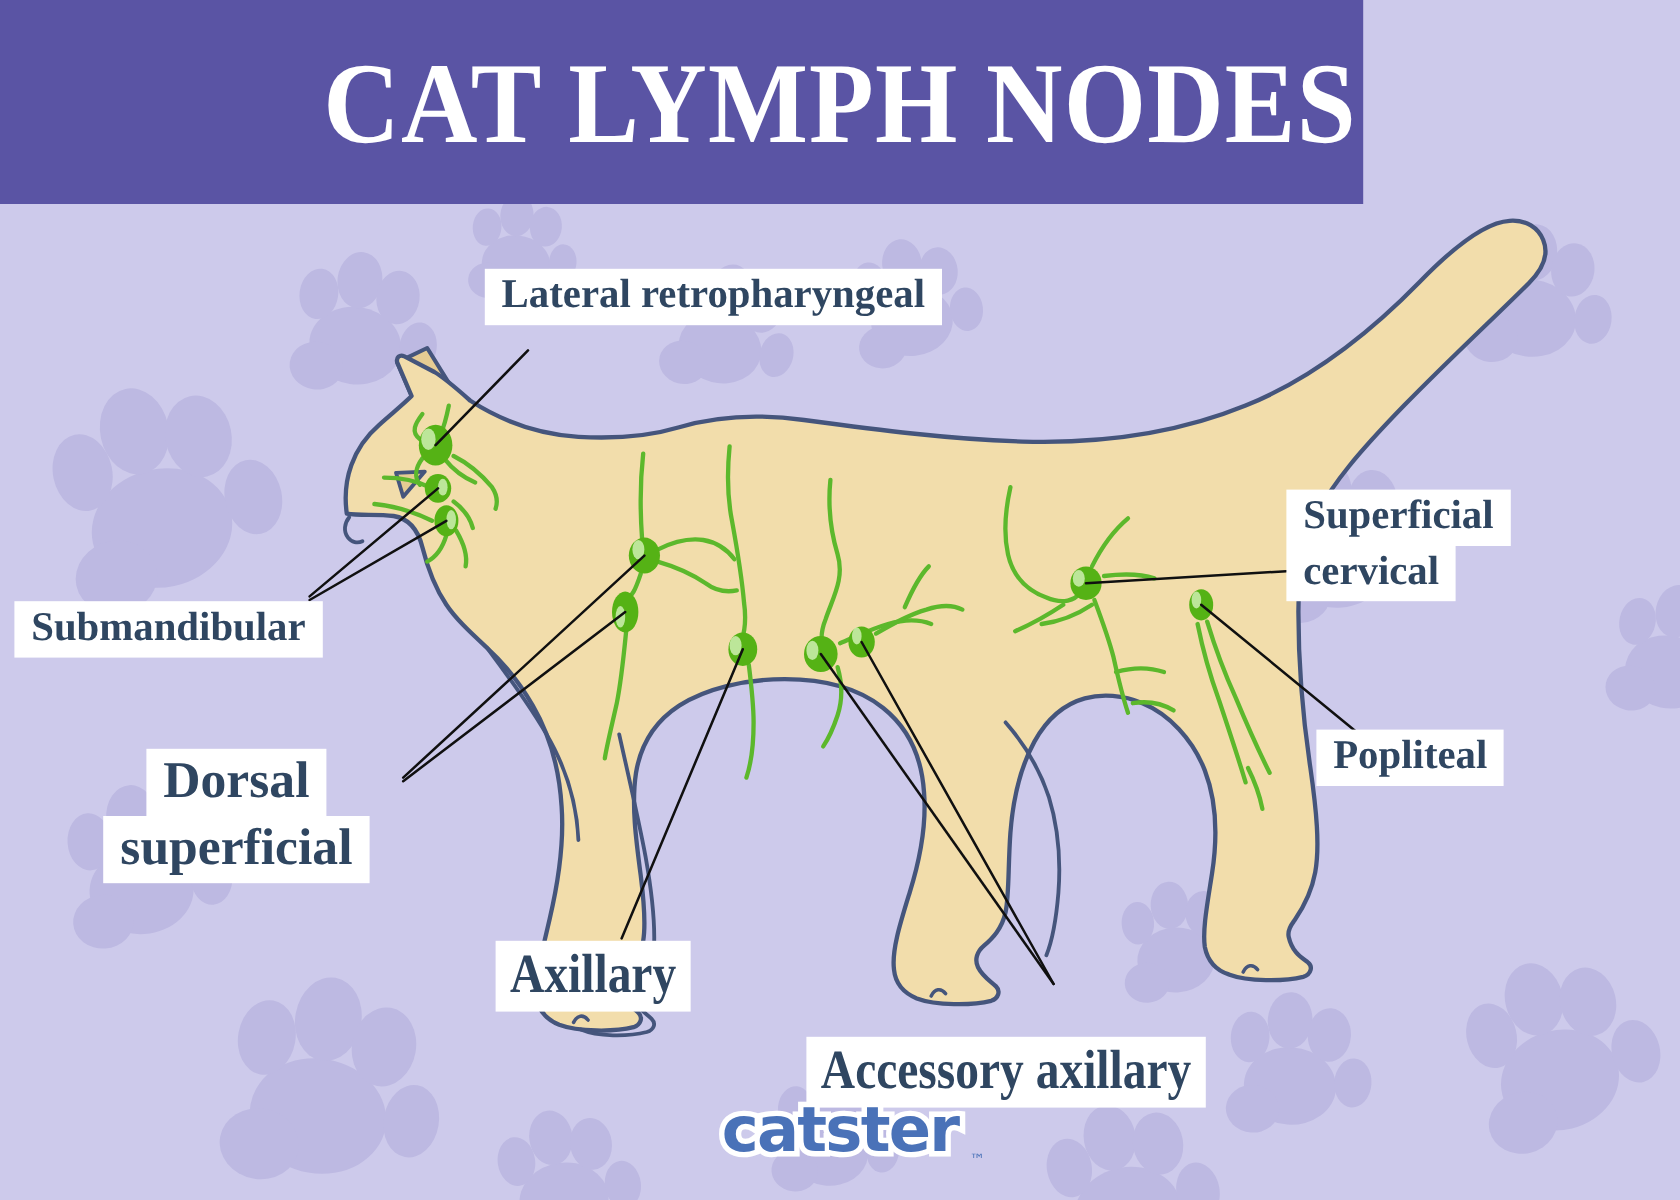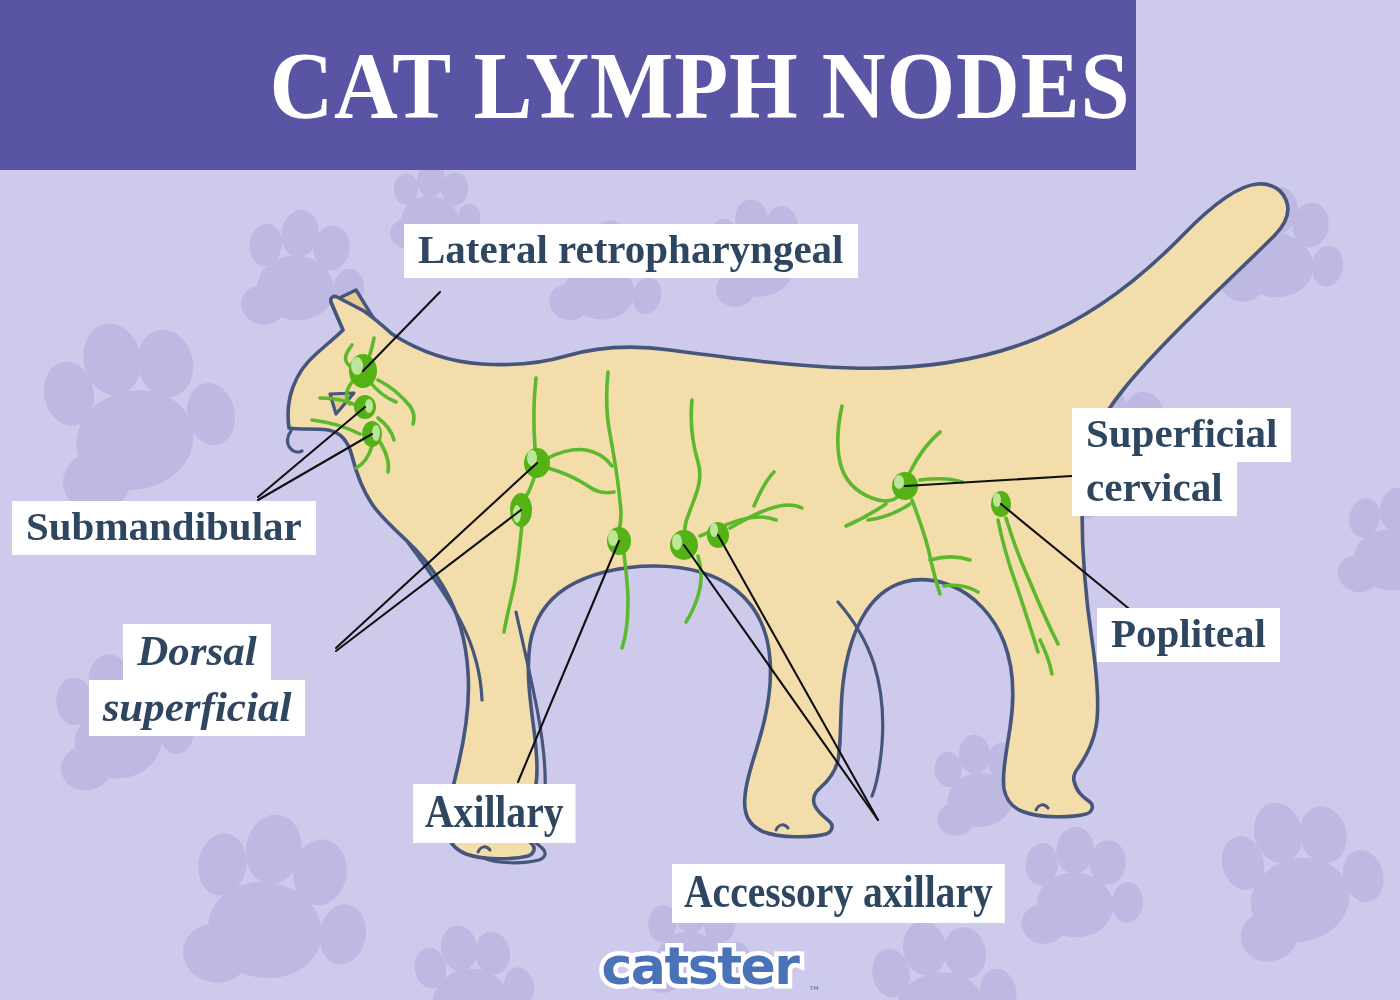--- a/index.html
+++ b/index.html
@@ -63,35 +63,34 @@
     font-weight: 700;
     white-space: nowrap;
     pointer-events: auto;
   }
   .label .ln {
     display: table;
     background: #ffffff;
     padding: 5px 14px 7px 14px;
     line-height: 1.02;
   }
-  .label.center .ln { margin-left: auto; margin-right: auto; font-style: italic; }
-
-  .sz-lg  .ln { font-size: 41px; }
+  .label.center .ln { margin-left: auto; margin-right: auto; }
+
+  .sz-lg  .ln { font-size: 34px; }
   .sz-md  .ln { font-size: 43px; }
   .sz-cnd .ln { font-size: 46px; transform: scaleX(0.86); transform-origin: left center; }
 
   
   #logo {
     position: absolute;
     left: 0;
     top: 912px;
     width: 1400px;
     text-align: center;
     z-index: 35;
-    margin-top: 24px;
   }
   #logo-text {
     font-family: "DejaVu Sans", sans-serif;
     font-weight: 700;
     font-size: 52px;
     letter-spacing: -1.5px;
     color: #4a72b8;
     -webkit-text-stroke: 9px #ffffff;
     paint-order: stroke fill;
     display: inline-block;

